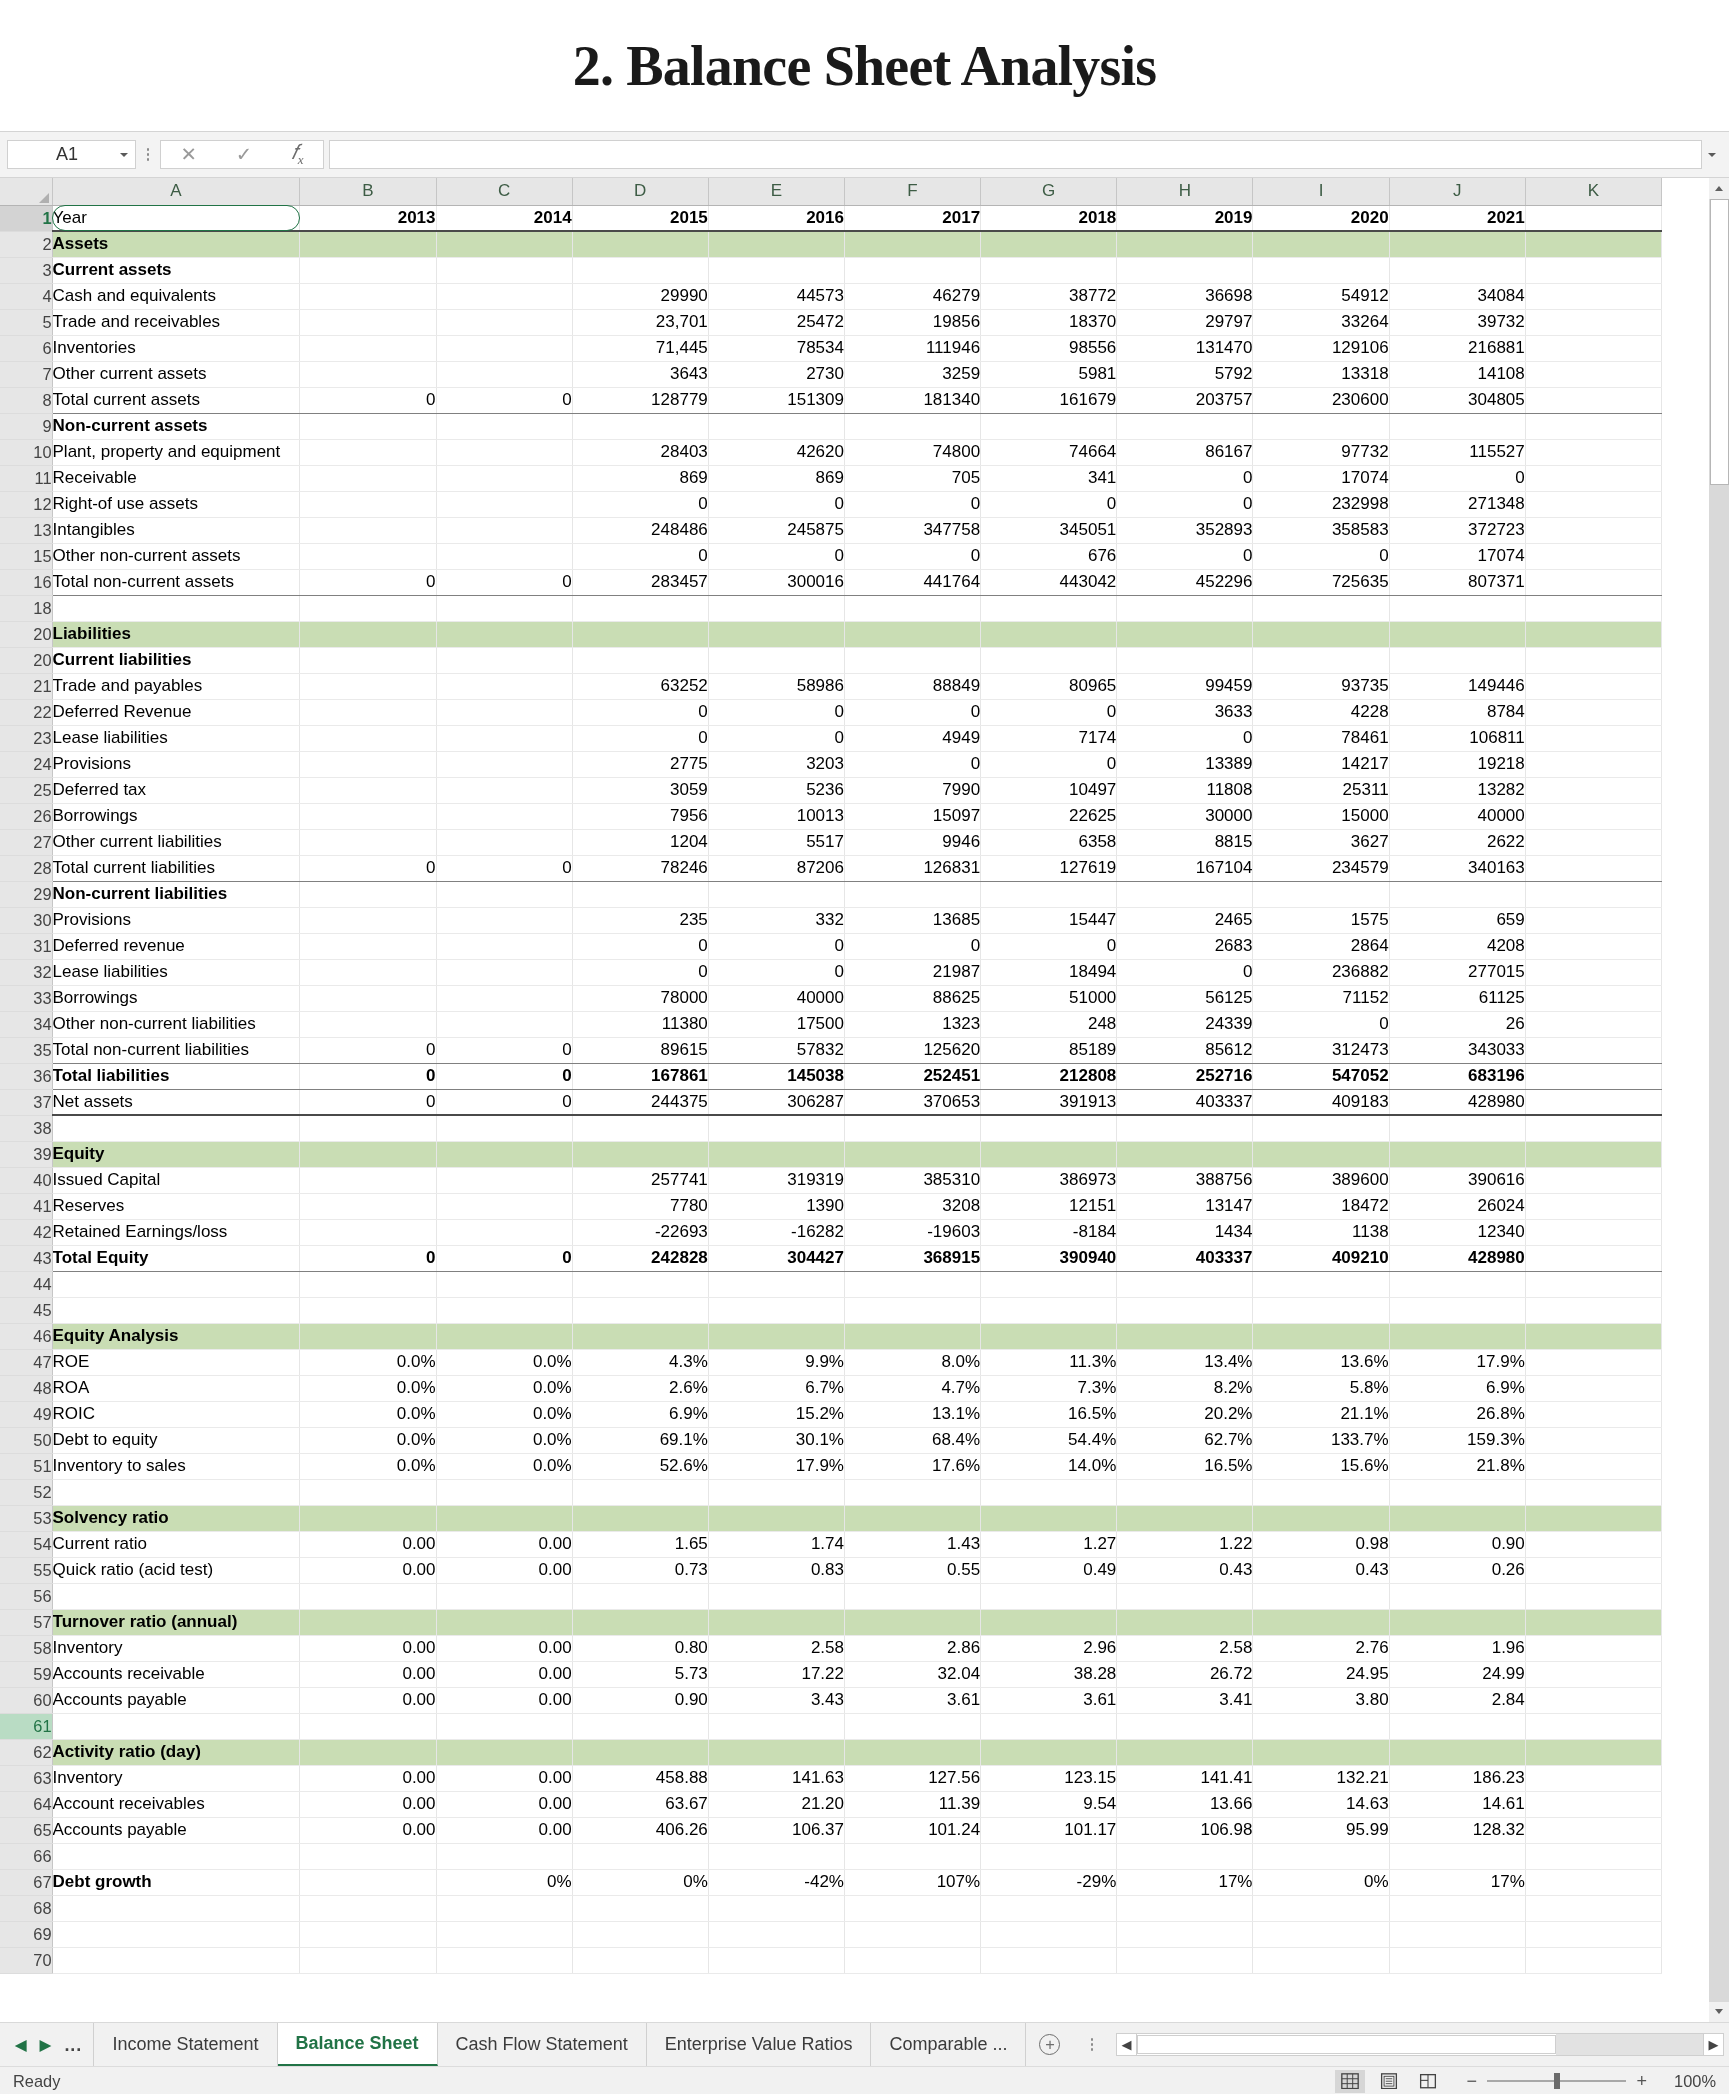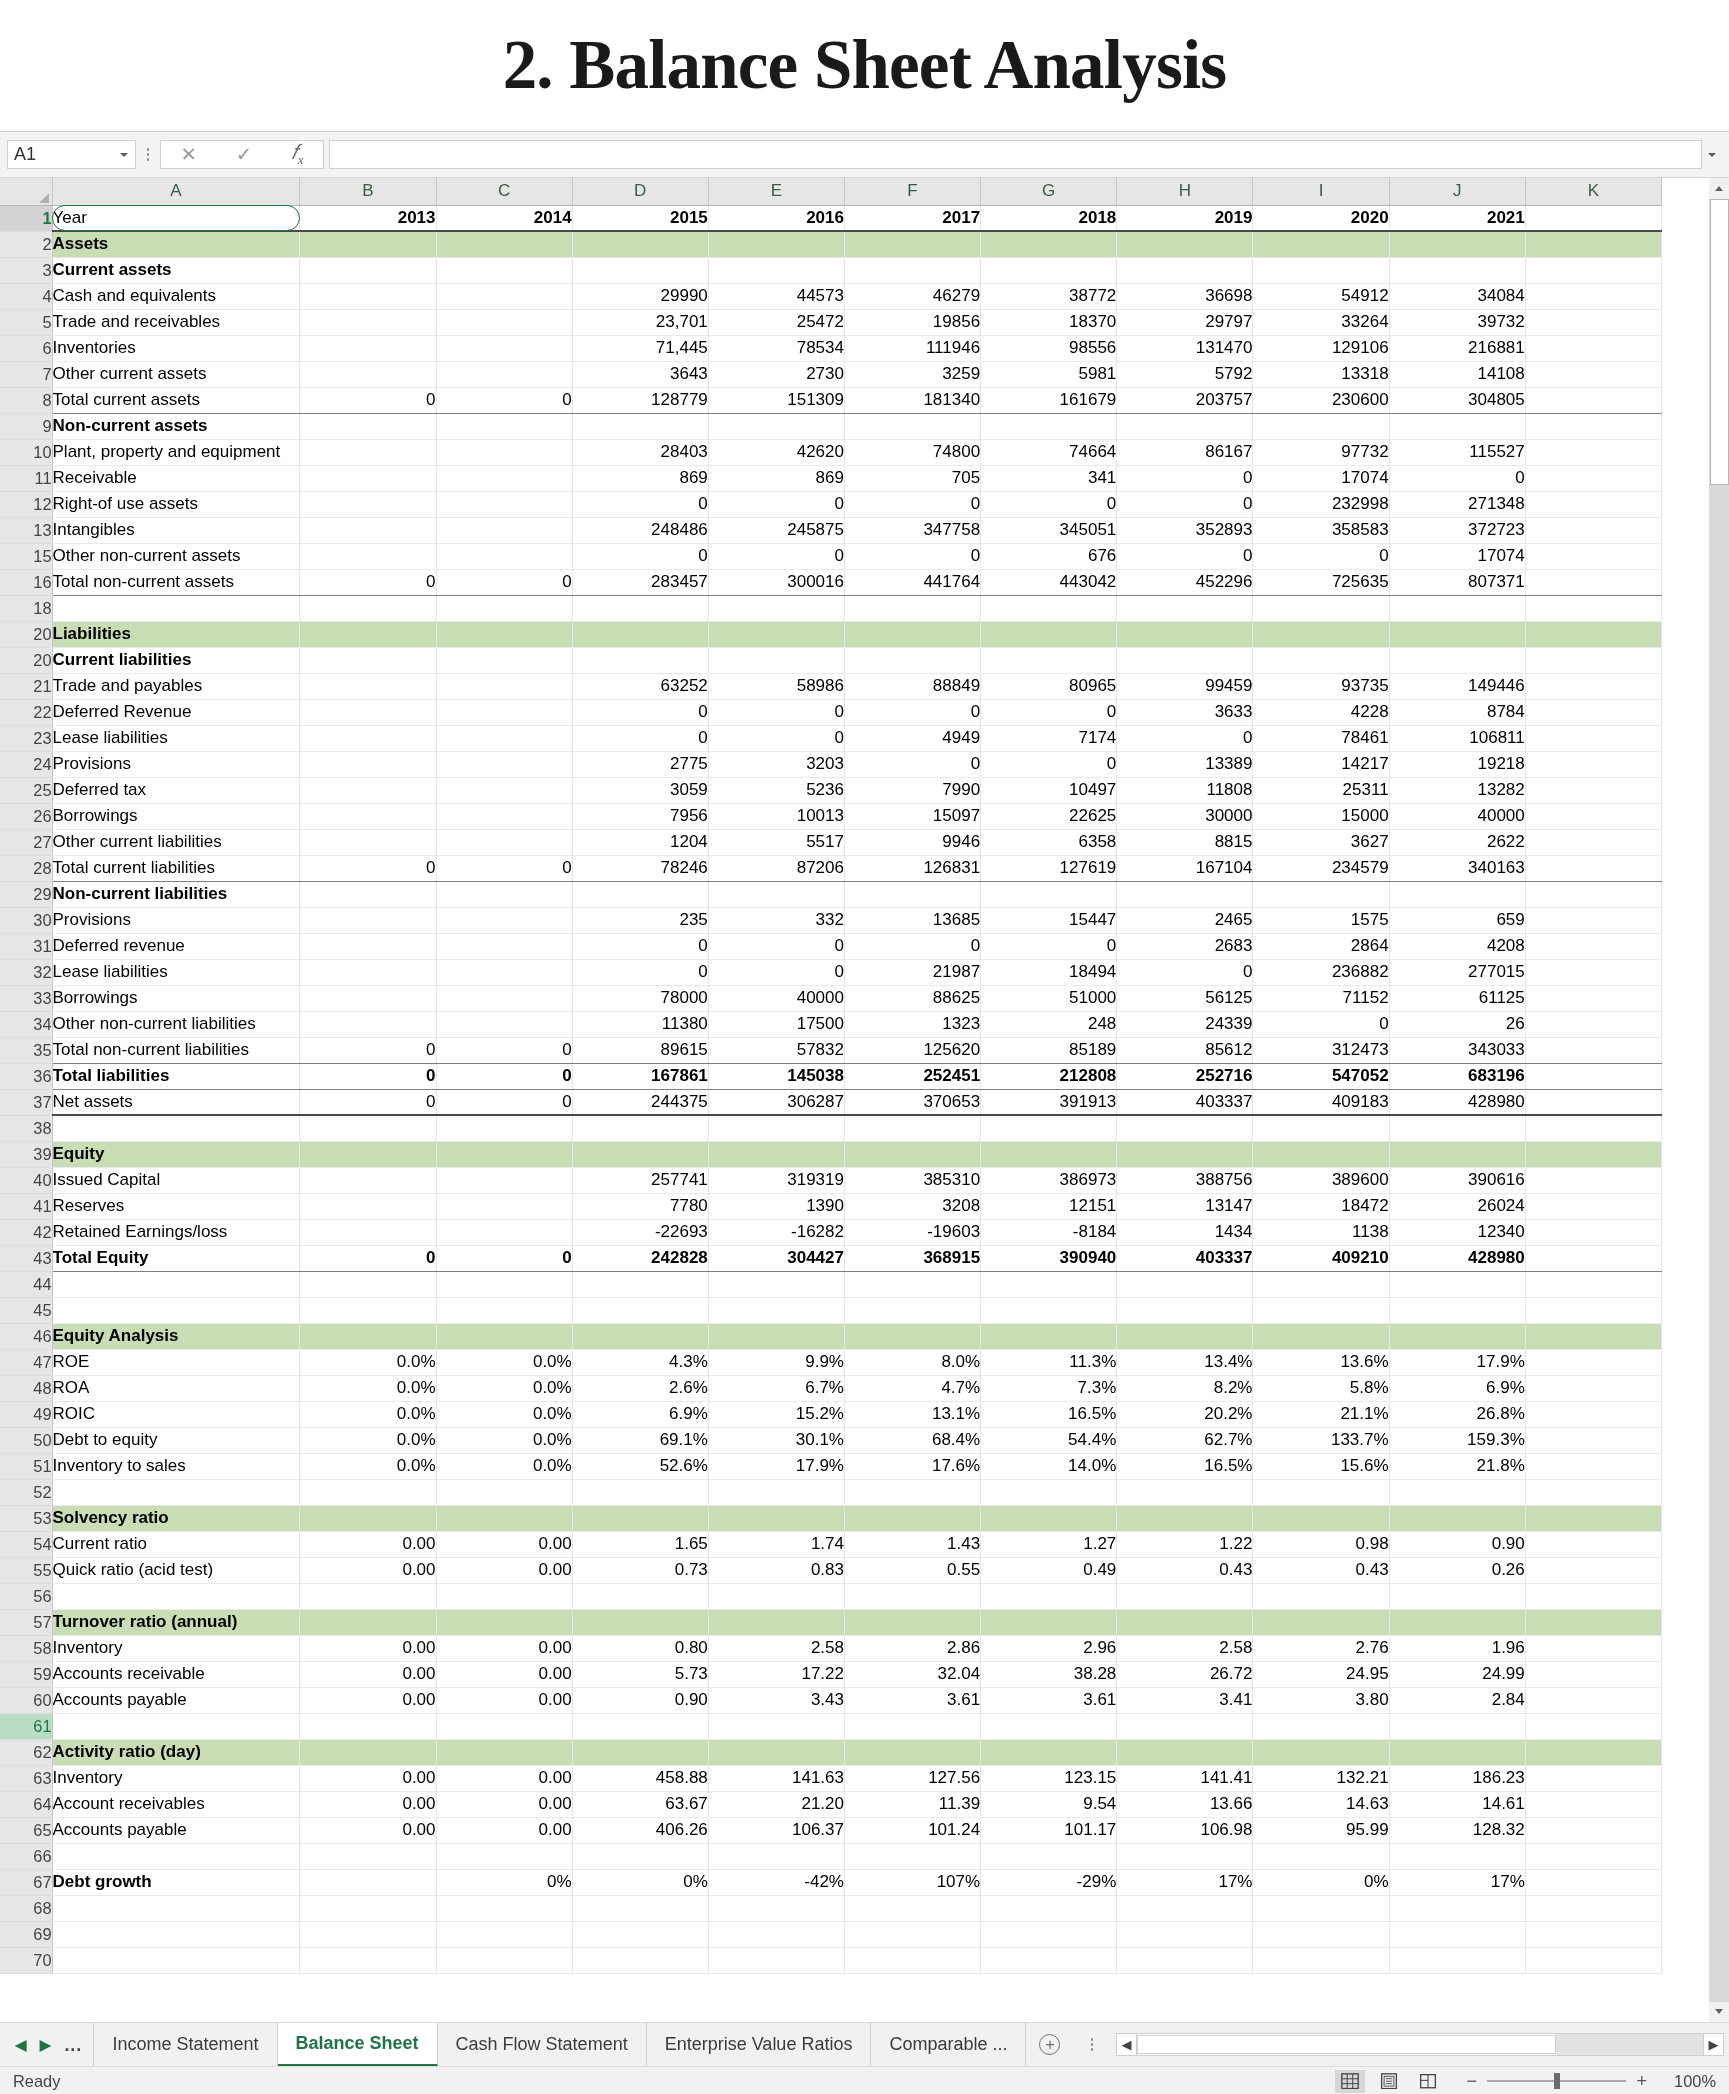--- a/index.html
+++ b/index.html
@@ -12,21 +12,21 @@
 
   
   #title-banner {
     height: 131px;
     display: flex; align-items: center; justify-content: center;
     background: #ffffff;
   }
   #title-banner .title-text {
     font-family: "Liberation Serif", serif;
     font-weight: bold;
-    font-size: 69px;
+    font-size: 56px;
     letter-spacing: -0.8px;
     color: #1a1a1a;
     white-space: nowrap;
   }
 
   
   #formula-bar {
     height: 47px;
     background: #f3f3f3;
     border-top: 0.8px solid #d4d4d4;
@@ -35,21 +35,21 @@
     padding: 0 6.5px;
   }
   #name-box {
     width: 129px; height: 29.5px;
     background: #ffffff;
     border: 0.8px solid #d0d0d0;
     display: flex; align-items: center;
     padding: 0 6.5px;
     font-size: 18px; color: #333;
   }
-  #name-box .nb-value { flex: 1; }
+  #name-box .nb-value { flex: 1; text-align: center; }
   #name-box .nb-caret {
     width: 0; height: 0;
     border-left: 4.9px solid transparent;
     border-right: 4.9px solid transparent;
     border-top: 4.9px solid #5a5a5a;
   }
   .kebab {
     width: 24.5px; display: flex; flex-direction: column;
     align-items: center; gap: 2.5px;
   }

